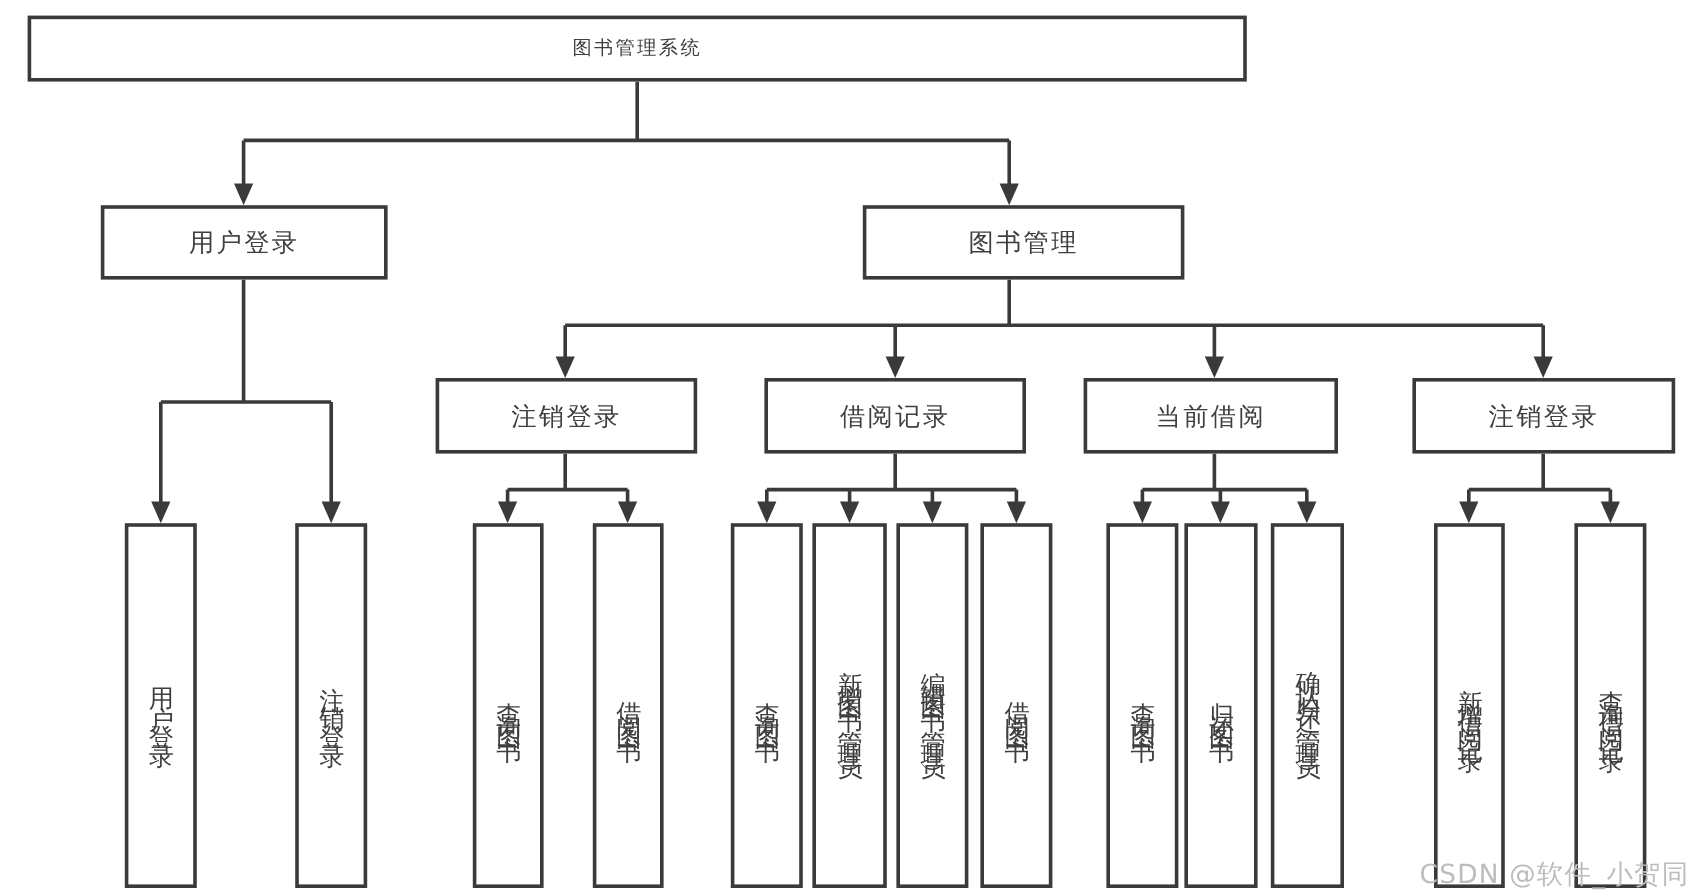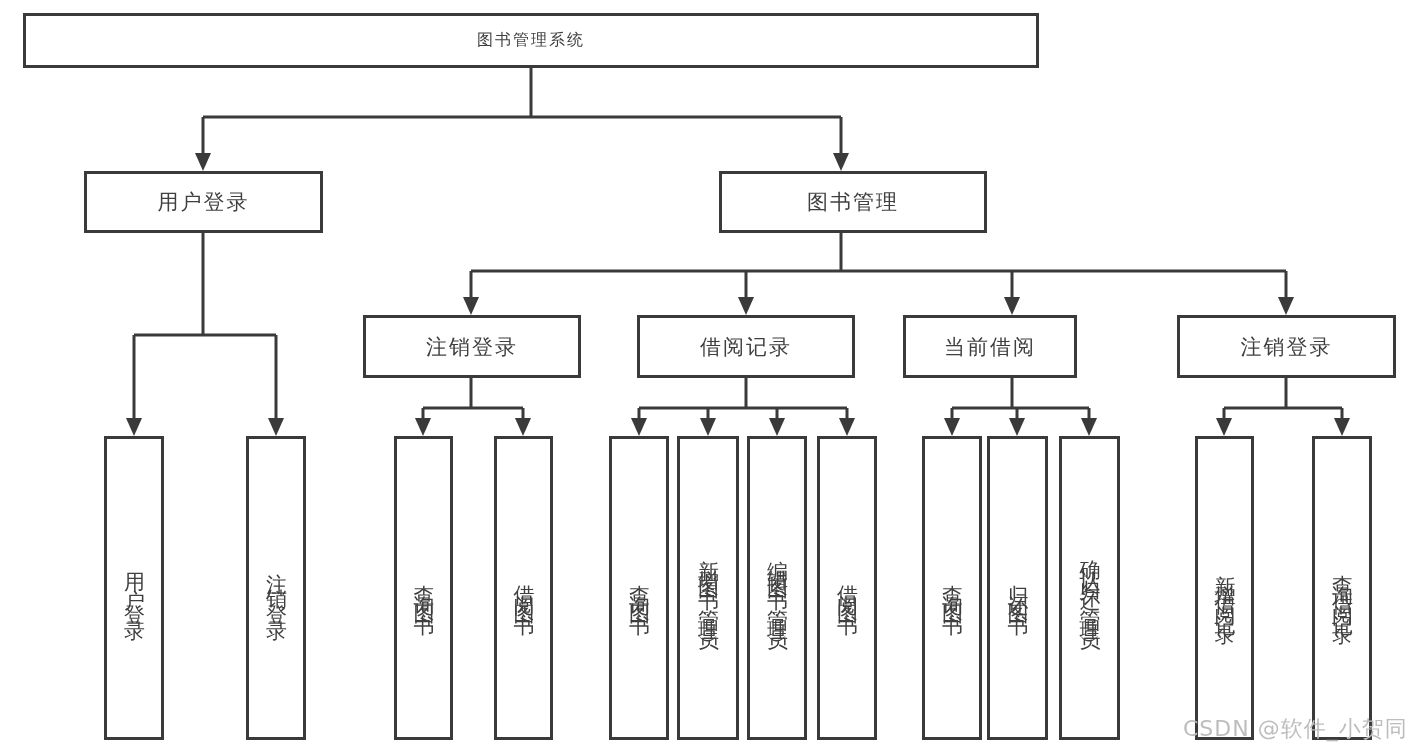--- a/index.html
+++ b/index.html
@@ -107,21 +107,21 @@
   <div class="box hbox" style="left:719px;top:171px;width:268px;height:62px">
     <span class="lbl">图书管理</span>
   </div>
 
   <div class="box hbox" style="left:363px;top:315px;width:218px;height:63px">
     <span class="lbl">注销登录</span>
   </div>
   <div class="box hbox" style="left:637px;top:315px;width:218px;height:63px">
     <span class="lbl">借阅记录</span>
   </div>
-  <div class="box hbox" style="left:903px;top:315px;width:174px;height:63px">
+  <div class="box hbox" style="left:903px;top:315px;width:212px;height:63px">
     <span class="lbl">当前借阅</span>
   </div>
   <div class="box hbox" style="left:1177px;top:315px;width:219px;height:63px">
     <span class="lbl">注销登录</span>
   </div>
 
   <div class="box vbox sp" style="left:104px;top:436px;width:60px;height:304px">
     <span class="lbl">用户登录</span>
   </div>
   <div class="box vbox sp" style="left:246px;top:436px;width:60px;height:304px">

